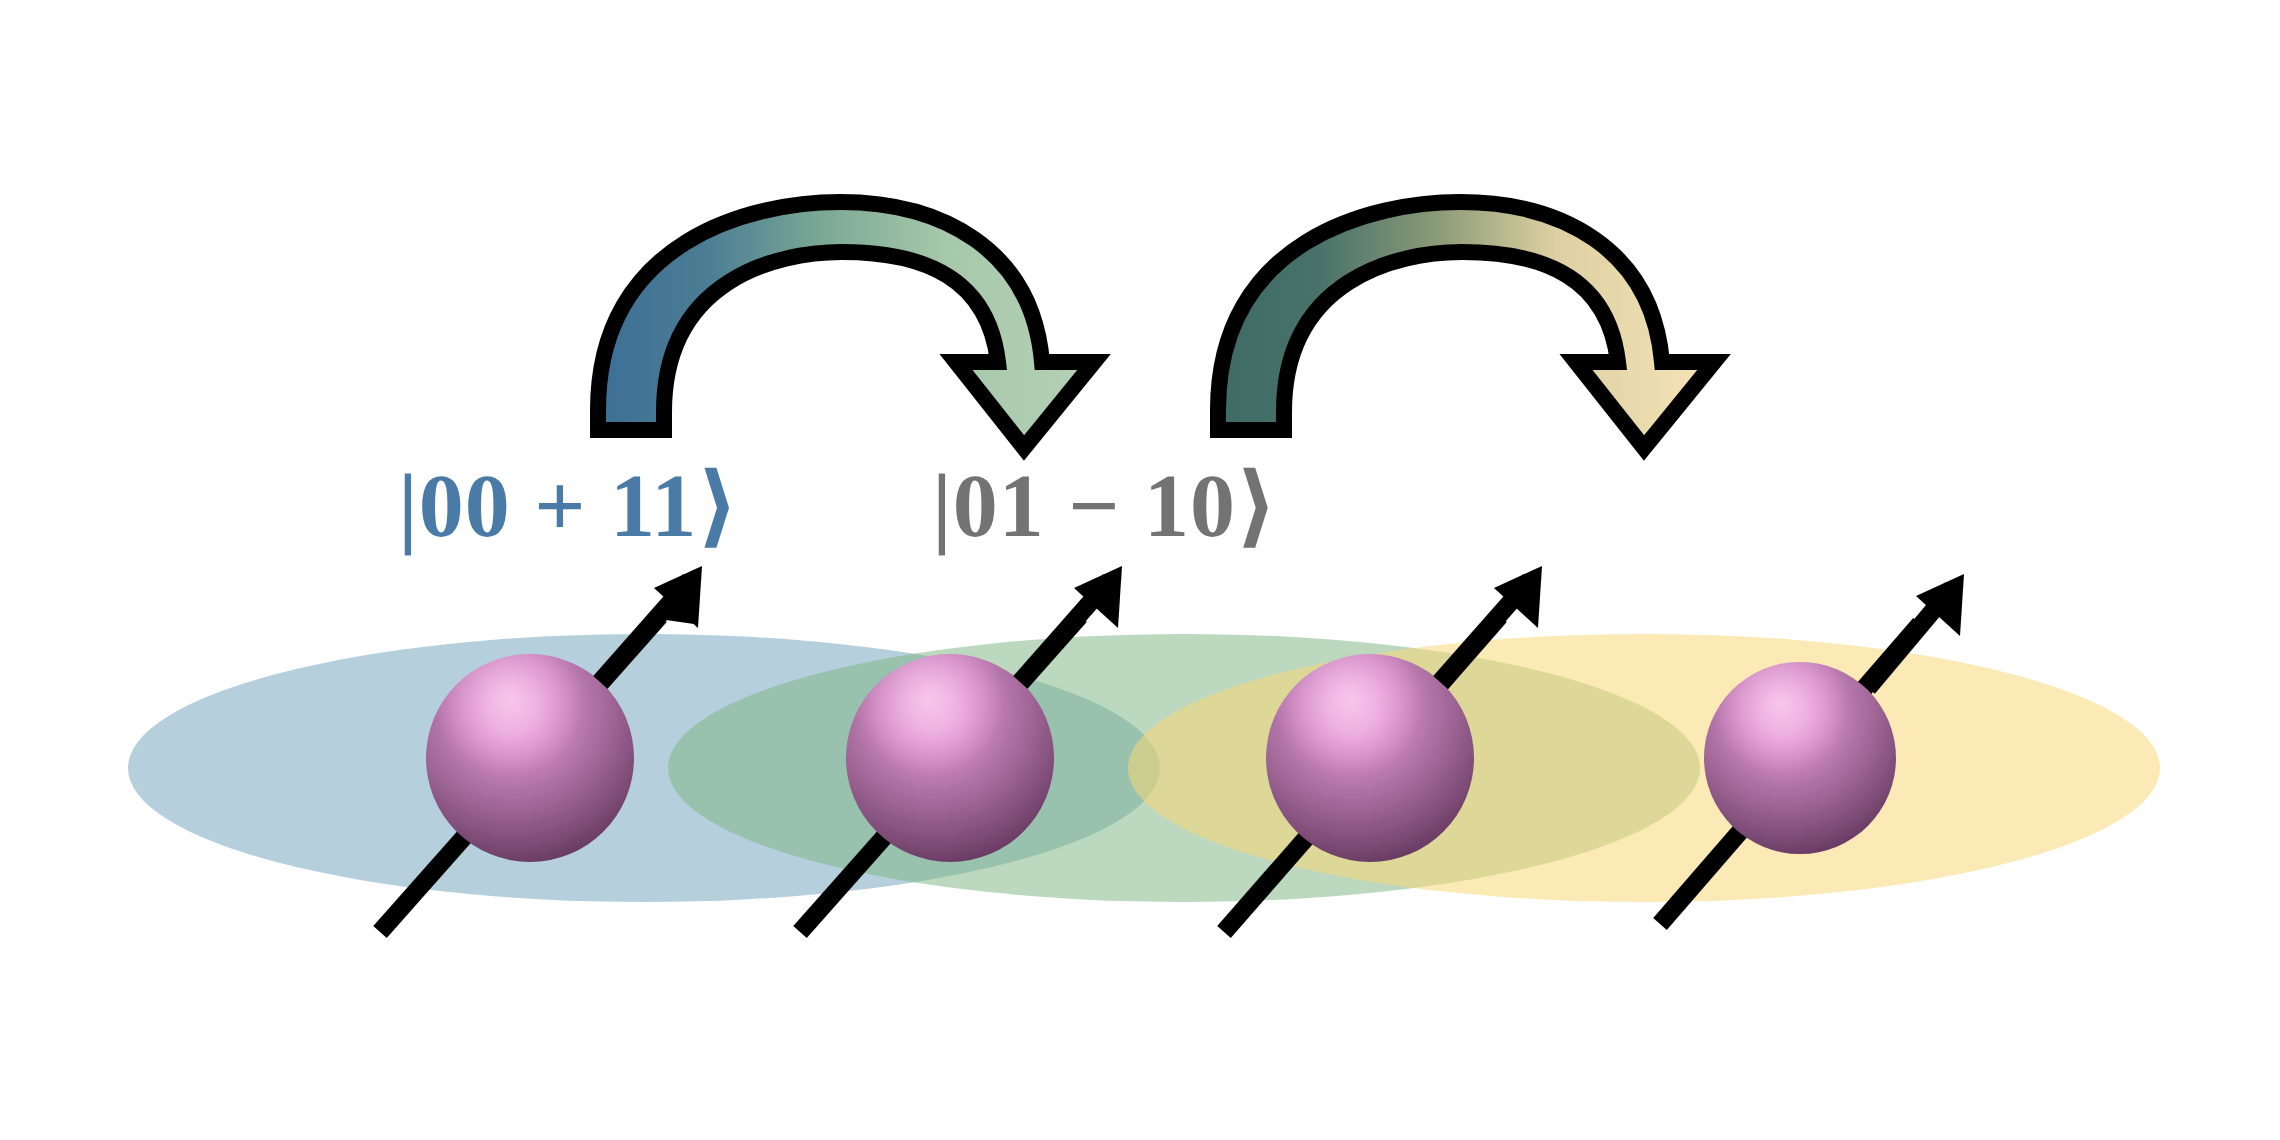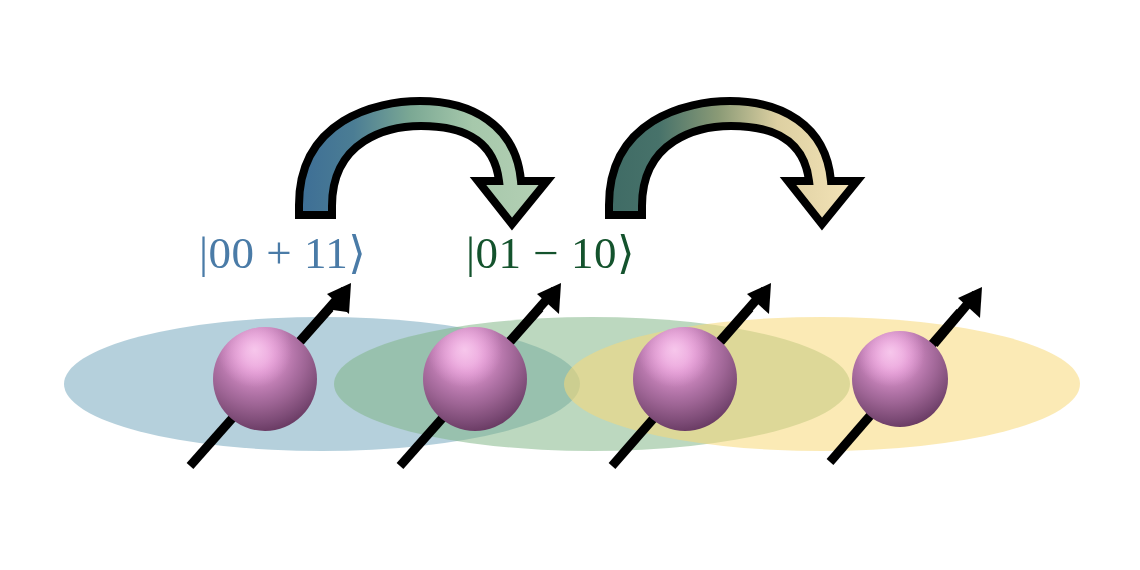--- a/index.html
+++ b/index.html
@@ -19,21 +19,21 @@
   #canvas {
     position: absolute;
     top: 0;
     left: 0;
     width: 1140px;
     height: 570px;
   }
   .ket-label {
     position: absolute;
     font-family: "Liberation Serif", "DejaVu Serif", serif;
-    font-weight: normal;
+    font-weight: bold;
     font-size: 45px;
     letter-spacing: 0.5px;
     white-space: nowrap;
     line-height: 1;
     user-select: none;
   }
 </style>
 </head>
 <body style="background: rgb(255, 255, 255);">
 
@@ -145,16 +145,16 @@
                L 809,181
                C 804,139 772,126 731,126
                C 698,126 642,140 642,206
                L 642,215
                Z" fill="url(#arcGrad2)" stroke="#000000" stroke-width="8" stroke-linejoin="miter"></path>
     </g>
   </svg>
 
   <div class="ket-label" id="ket-0" style="left:199px; top:231px; color:#4a7ba7;">|00 + 11⟩</div>
 
-  <div class="ket-label" id="ket-1" style="left:466px; top:231px; color:#14532d;">|01 − 10⟩</div>
+  <div class="ket-label" id="ket-1" style="left:466px; top:231px; color:#737373;">|01 − 10⟩</div>
 
 
 </div>
 
 </body></html>

